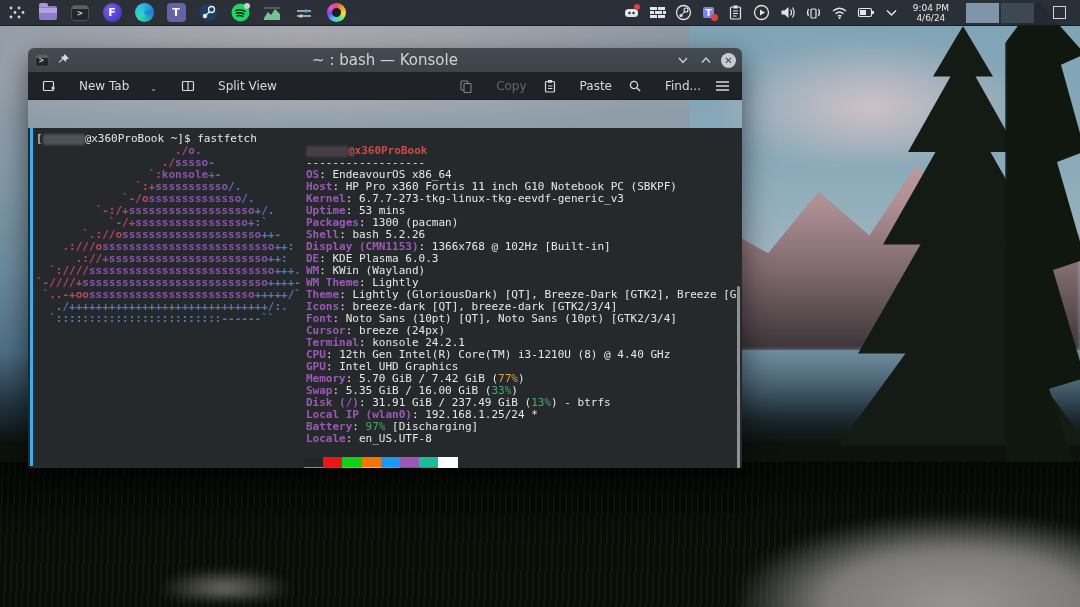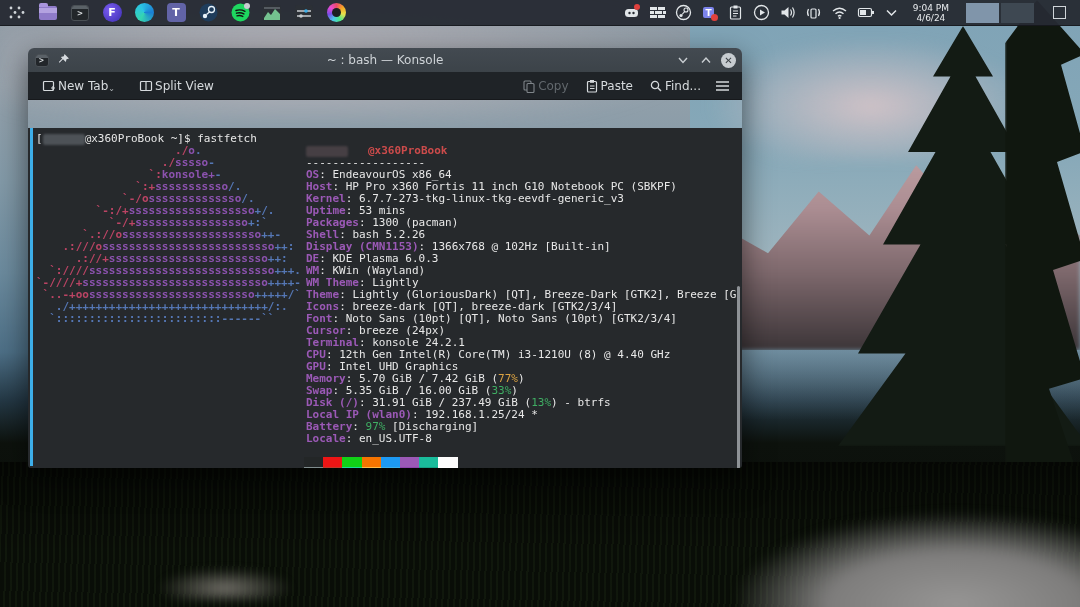--- a/index.html
+++ b/index.html
@@ -51,44 +51,44 @@
   .ic-folder::after { content:""; position:absolute; top:2px; left:0; width:18px; height:5px; background:#b3a2e0; }
   .ic-term { width:18px; height:16px; background:#22262a; border:1px solid #4a5055; border-radius:3px; color:#d8dcdf; font:bold 9px "DejaVu Sans Mono",monospace; display:flex; align-items:center; justify-content:center; position:relative; }
   .ic-term::before { content:""; position:absolute; top:0; left:0; right:0; height:3px; background:#5a6167; border-radius:2px 2px 0 0; }
   .ic-letter { width:19px; height:19px; border-radius:50%; color:#fff; font:bold 11px "DejaVu Sans",sans-serif; display:flex; align-items:center; justify-content:center; }
   .ic-dark-sq { width:18px; height:16px; background:#2c3036; border-radius:3px; position:relative; overflow:hidden; }
 
   
   #win { position:absolute; left:28px; top:48px; width:714px; height:420px; z-index:20;
     border-radius:6px 6px 3px 3px; box-shadow:0 10px 30px rgba(0,0,0,.55); overflow:hidden; }
   #titlebar { height:24px; background:linear-gradient(180deg,#434a51,#3c4349); display:flex; align-items:center; position:relative; padding:0 6px; }
-  .tbar-title { position:absolute; left:0; right:0; text-align:center; color:#ced3d7; font-size:12px; pointer-events:none; }
+  .tbar-title { position:absolute; left:0; right:0; text-align:center; color:#ced3d7; font-size:15px; pointer-events:none; }
   .tbar-left { display:flex; align-items:center; gap:8px; z-index:1; }
   .tbar-right { margin-left:auto; display:flex; align-items:center; gap:7px; z-index:1; }
   .winbtn { width:16px; height:16px; display:flex; align-items:center; justify-content:center; }
   .closebtn { width:15px; height:15px; border-radius:50%; background:#c7ccd0; color:#3a4045; font:bold 10px "DejaVu Sans",sans-serif; display:flex; align-items:center; justify-content:center; }
   #toolbar { height:28px; background:#1f2327; display:flex; align-items:center; padding:0 8px; gap:4px; border-bottom:1px solid #17191c; }
-  .tool-btn { display:flex; align-items:center; gap:2px; color:#d6dadd; font-size:12px; padding:3px 6px; border-radius:3px; }
+  .tool-btn { display:flex; align-items:center; gap:23px; color:#d6dadd; font-size:12px; padding:3px 6px; border-radius:3px; }
   .tool-btn.disabled { color:#62686d; }
   .tool-btn svg { display:block; }
   .tool-spacer { flex:1; }
   .caret { font-size:8px; color:#aeb3b7; margin-left:-2px; margin-top:6px; }
 
   
   #content { position:relative; height:368px; background:#26292c; font-family:"DejaVu Sans Mono",monospace; font-size:11px; line-height:12px;margin-top:28px; }
   #scrollind { position:absolute; left:2px; top:0; width:3px; height:338px; background:#3daee9; }
   #scrollbar { position:absolute; right:2px; top:158px; width:3px; height:202px; background:#8e9296; border-radius:2px; }
   .tl { height:12px; white-space:pre; }
   #line1 { position:absolute; left:8px; top:5px; color:#e8e8e8; white-space:pre; }
   #artblock { position:absolute; left:8px; top:17px; font-weight:bold; }
   .ar { color:#bb4464; } .am { color:#8b52ae; } .ab { color:#5577b5; }
   #infoblock { position:absolute; left:278px; top:17px; }
   .lbl { color:#9b59b6; font-weight:bold; }
   .val, .cln { color:#e8e8e8; }
-  .hostred { color:#cc4b4b; font-weight:bold;padding-left:20px; }
+  .hostred { color:#cc4b4b; font-weight:bold; }
   .sepline { color:#e8e8e8; }
   .redact { display:inline-block; width:42px; height:11px; background:#4d5257; border-radius:2px; filter:blur(1.2px); vertical-align:middle; }
   .redact.dark { background:#463f44; }
   #palette { position:absolute; left:276px; top:329px; }
   .prow { display:flex; height:9.5px; }
   .pb { width:19.2px; height:9.5px; display:inline-block; }
   #line2 { position:absolute; left:8px; top:350px; color:#e8e8e8; white-space:pre; display:flex; align-items:center;text-align:right; }
   #cursor { display:inline-block; width:7px; height:12px; background:#fcfcfc; margin-left:1px; }
 </style>
 </head>

